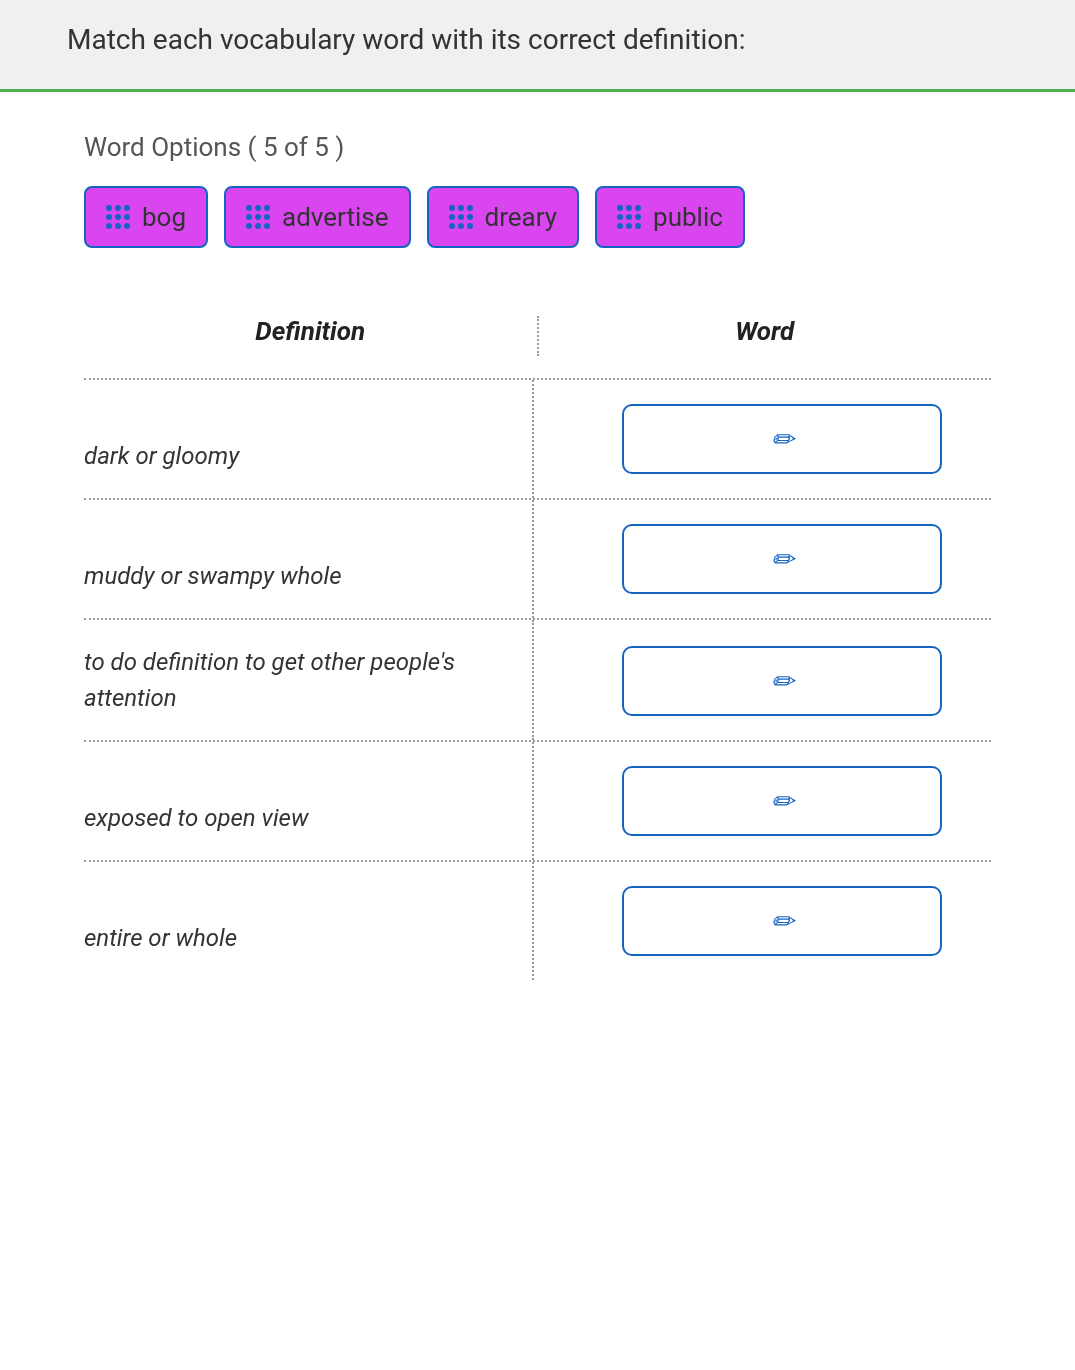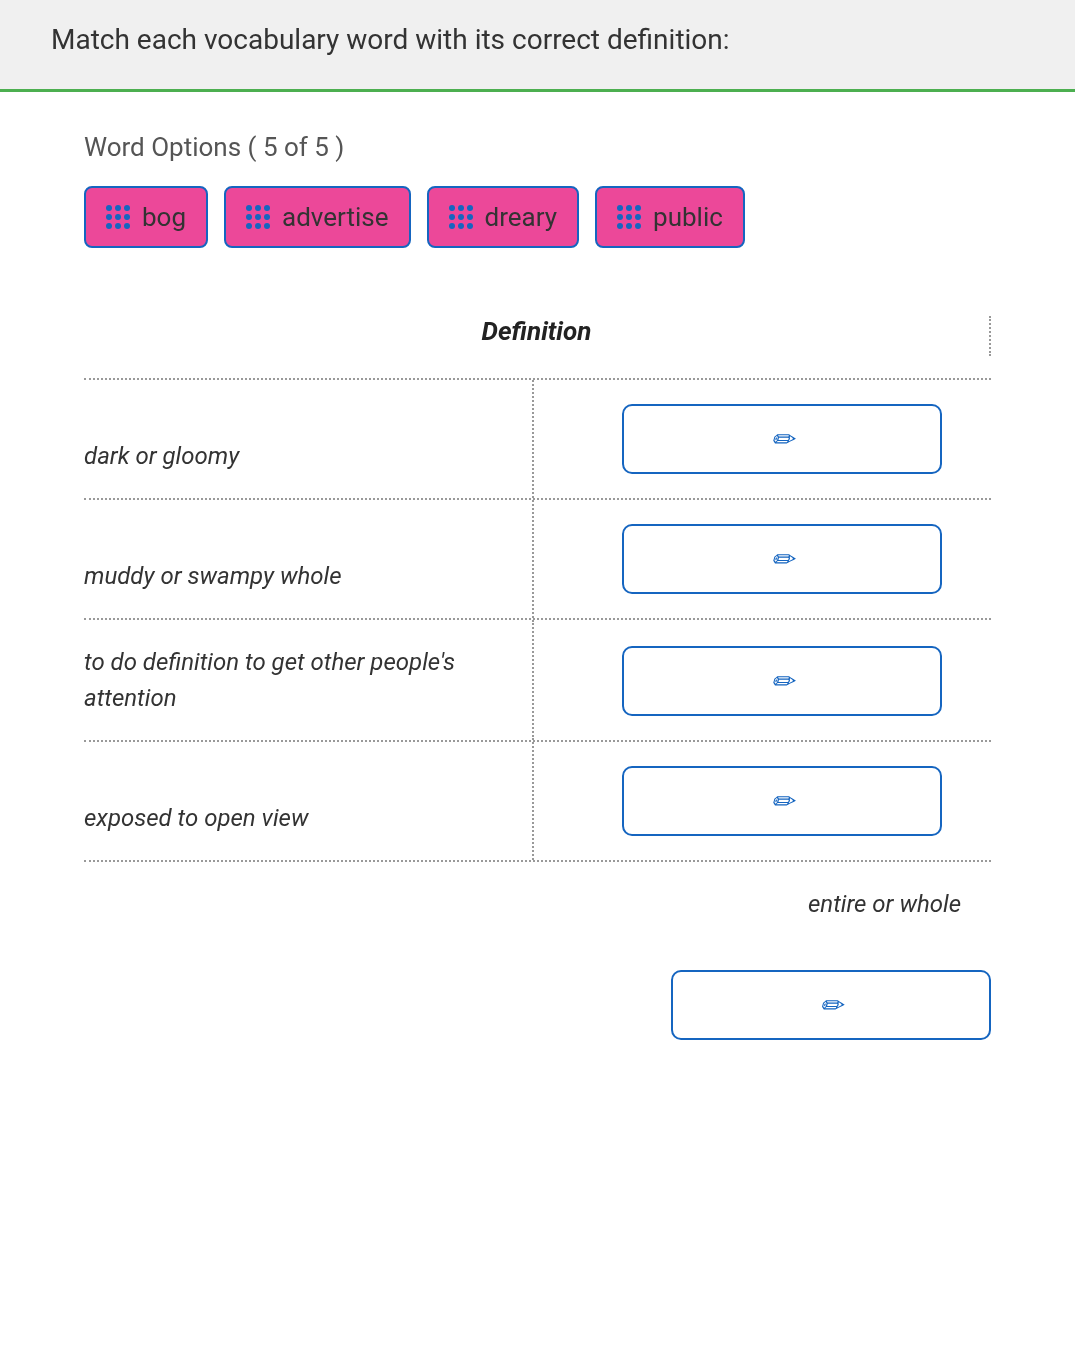--- a/index.html
+++ b/index.html
@@ -11,21 +11,21 @@
     body {
       font-family: -apple-system, BlinkMacSystemFont, 'Segoe UI', Roboto, Arial, sans-serif;
       background: #ffffff;
       width: 1075px;
       min-height: 1370px;
       color: #333;
     }
 
     .top-bar {
       background: #f0f0f0;
-      padding: 20px 51px 30px;
+      padding: 20px 67px 30px;
       border-bottom: 3px solid #4caf50;
     }
 
     .instruction-text {
       font-size: 28px;
       color: #333;
       line-height: 1.4;
     }
 
     .content-area {
@@ -47,21 +47,21 @@
 
     .word-chip {
       display: flex;
       align-items: center;
       border: 2px solid #1565c0;
       border-radius: 8px;
       padding: 14px 20px;
       font-size: 26px;
       color: #333;
       cursor: grab;
-      background: #ec4899;
+      background: #d946ef;
       gap: 12px;
       user-select: none;
     }
 
     .drag-dots {
       display: grid;
       grid-template-columns: repeat(3, 6px);
       grid-template-rows: repeat(3, 6px);
       gap: 3px;
     }
@@ -99,21 +99,20 @@
 
     .match-row {
       display: flex;
       align-items: flex-end;
       border-bottom: 2px dotted #999;
       min-height: 110px;
     }
 
     .match-row:last-child {
       border-bottom: none;
-      flex-direction: column;
     }
 
     .definition-cell {
       flex: 1;
       padding: 24px 30px 24px 0;
       font-size: 24px;
       color: #333;
       line-height: 1.5;
     }
 
@@ -215,20 +214,21 @@
           <div class="drag-dot"></div>
         </div>
         <span>public</span>
       </div>
     </div>
 
   <div style="margin-top: 39px; font-style: italic;">
     <div class="table-header-row" style="padding-bottom: 16px; padding-top: 8px;">
       <div class="col-definition">Definition</div>
       <div class="vertical-divider" style="height: 40px;"></div>
+      <div class="col-word">Word</div>
     </div>
 
     <div>
 
     <div class="match-row">
           <div class="definition-cell">dark or gloomy</div>
           <div class="vertical-divider"></div>
           <div class="word-cell">
             <div class="answer-box">
               <span class="pencil-icon">✏</span>

